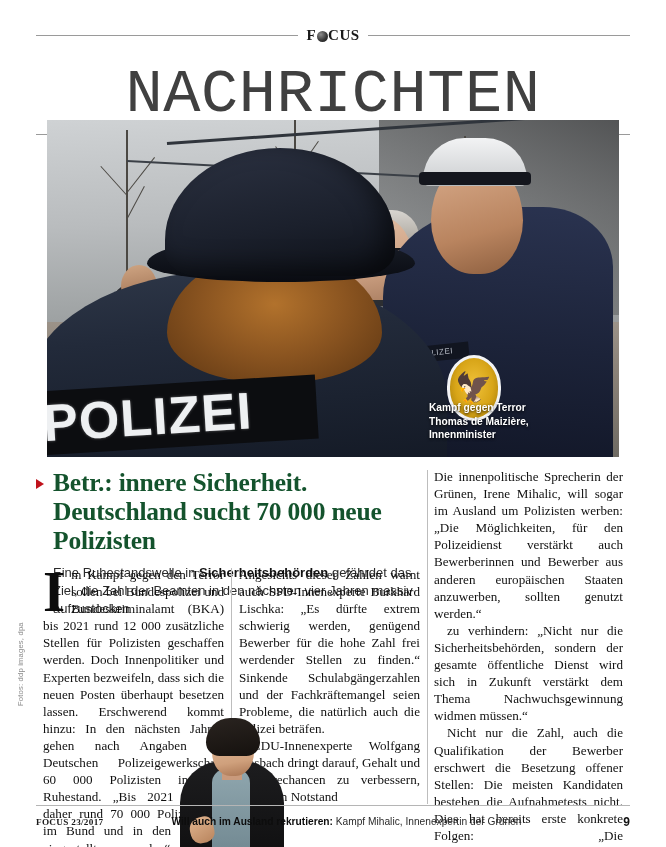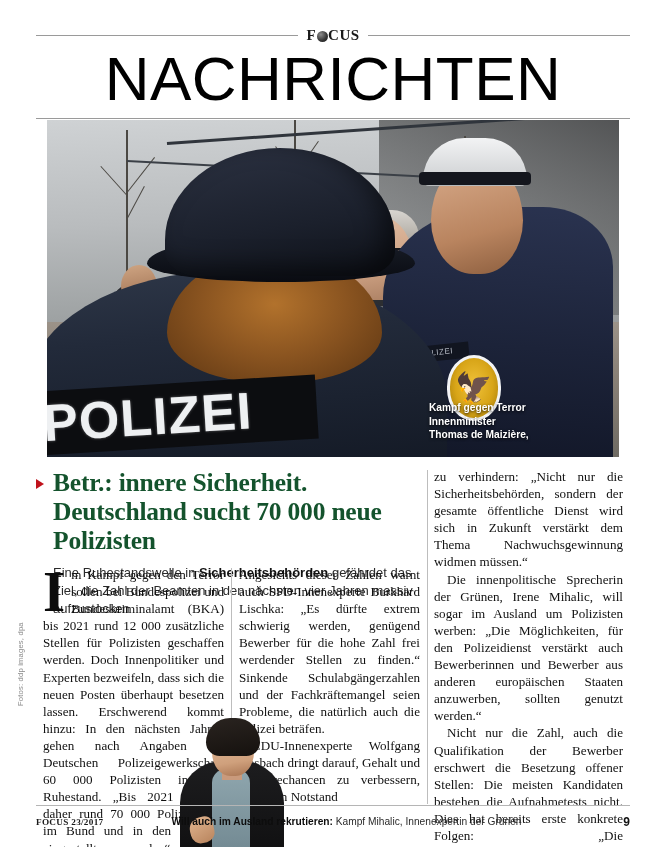--- a/index.html
+++ b/index.html
@@ -19,24 +19,24 @@
     font-family: "Liberation Serif", serif;
     font-weight: 700; font-size: 15px; letter-spacing: 0.5px; color: #1a1a1a;
     display: flex; align-items: center; gap: 0px;
   }
   .focus-logo .f-dot {
     display: inline-block; width: 11px; height: 11px; border-radius: 50%;
     background: radial-gradient(circle at 35% 32%, #8d8d8d 0%, #3a3a3a 55%, #141414 100%);
     margin: 0 0.5px; position: relative; top: 1px;
   }
   .masthead-title {
-    text-align: center; color: #000000;
-    font-family: Liberation Sans, sans-serif;
+    text-align: center; color: #404040;
+    font-family: Liberation Mono, monospace;
     font-size: 62px; line-height: 66px; font-weight: 400;
-    letter-spacing: 0.5px; margin-top: 2px;
+    letter-spacing: 0.5px; margin-top: 18px;
   }
   .masthead-rule { height: 1px; background: #9a9a9a; margin-top: 6px; }
   .masthead-sub {
     text-align: center; font-family: "Liberation Sans", sans-serif;
     font-size: 13.5px; letter-spacing: 0.2px; color: #1d1d1d;
     margin-top: 7px; padding-bottom: 7px;
   }
 
   
   .hero {
@@ -369,22 +369,22 @@
     <div class="fg-shoulders"></div>
     <div class="fg-hair"></div>
     <div class="fg-brim"></div>
     <div class="fg-cap"></div>
     <div class="polizei-band">
       <span class="polizei-text">POLIZEI</span>
     </div>
 
     <div class="hero-caption">
       <div>Kampf gegen Terror</div>
+      <div>Thomas de Maizière,</div>
       <div>Innenminister</div>
-      <div>Thomas de Maizière,</div>
     </div>
   </div>
 
   <div class="headline-wrap">
     <div class="arrow-bullet"></div>
     <div class="headline">Betr.: innere Sicherheit. Deutschland sucht 70 000 neue Polizisten</div>
     <div class="standfirst">
       <span>Eine Ruhestandswelle in </span><b>Sicherheitsbehörden</b><span> gefährdet das Ziel, die Zahl der Beamten in den nächsten vier Jahren massiv aufzustocken</span>
     </div>
   </div>
@@ -395,22 +395,22 @@
   <div class="col col1">
     <p><span class="dropcap">I</span><span>m Kampf gegen den Terror sollen bei Bundespolizei und Bundeskriminalamt (BKA) bis 2021 rund 12 000 zusätzliche Stellen für Polizisten geschaffen werden. Doch Innenpolitiker und Experten bezweifeln, dass sich die neuen Posten überhaupt besetzen lassen. Erschwerend kommt hinzu: In den nächsten Jahren gehen nach Angaben der Deutschen Polizeigewerkschaft 60 000 Polizisten in den Ruhestand. „Bis 2021 müssen daher rund 70 000 Polizeikräfte im Bund und in den Ländern eingestellt werden“, sagt Gewerkschaftschef Rainer Wendt. Auf jede freie</span></p>
   </div>
 
   <div class="col col2">
     <p>Angesichts dieser Zahlen warnt auch SPD-Innenexperte Burkhard Lischka: „Es dürfte extrem schwierig werden, genügend Bewerber für die hohe Zahl frei werdender Stellen zu finden.“ Sinkende Schulabgängerzahlen und der Fachkräftemangel seien Probleme, die natürlich auch die Polizei beträfen.</p>
     <p>CDU-Innenexperte Wolfgang Bosbach dringt darauf, Gehalt und Karrierechancen zu verbessern, um einen Notstand</p>
   </div>
 
   <div class="col col3">
+    <p>Die innenpolitische Sprecherin der Grünen, Irene Mihalic, will sogar im Ausland um Polizisten werben: „Die Möglichkeiten, für den Polizeidienst verstärkt auch Bewerberinnen und Bewerber aus anderen europäischen Staaten anzuwerben, sollten genutzt werden.“</p>
     <p>zu verhindern: „Nicht nur die Sicherheitsbehörden, sondern der gesamte öffentliche Dienst wird sich in Zukunft verstärkt dem Thema Nachwuchsgewinnung widmen müssen.“</p>
-    <p>Die innenpolitische Sprecherin der Grünen, Irene Mihalic, will sogar im Ausland um Polizisten werben: „Die Möglichkeiten, für den Polizeidienst verstärkt auch Bewerberinnen und Bewerber aus anderen europäischen Staaten anzuwerben, sollten genutzt werden.“</p>
     <p><span>Nicht nur die Zahl, auch die Qualifikation der Bewerber erschwert die Besetzung offener Stellen: Die meisten Kandidaten bestehen die Aufnahmetests nicht. Dies hat bereits erste konkrete Folgen: „Die Einstellungsvoraussetzungen – bis hin zum Deutschtest – wurden immer weiter heruntergeschraubt“, sagt André Schulz, der Vorsitzende des Bundes Deutscher Kriminalbeamter. Das dürfe so nicht weitergehen. Denn mit sinkenden Standards werde die Qualität der Polizeiarbeit geschwächt.</span> </p>
   </div>
 
   <div class="woman">
     <div class="w-jacket"></div>
     <div class="w-top"></div>
     <div class="w-neck"></div>
     <div class="w-face"></div>
     <div class="w-hair"></div>
     <div class="w-hand"></div>

